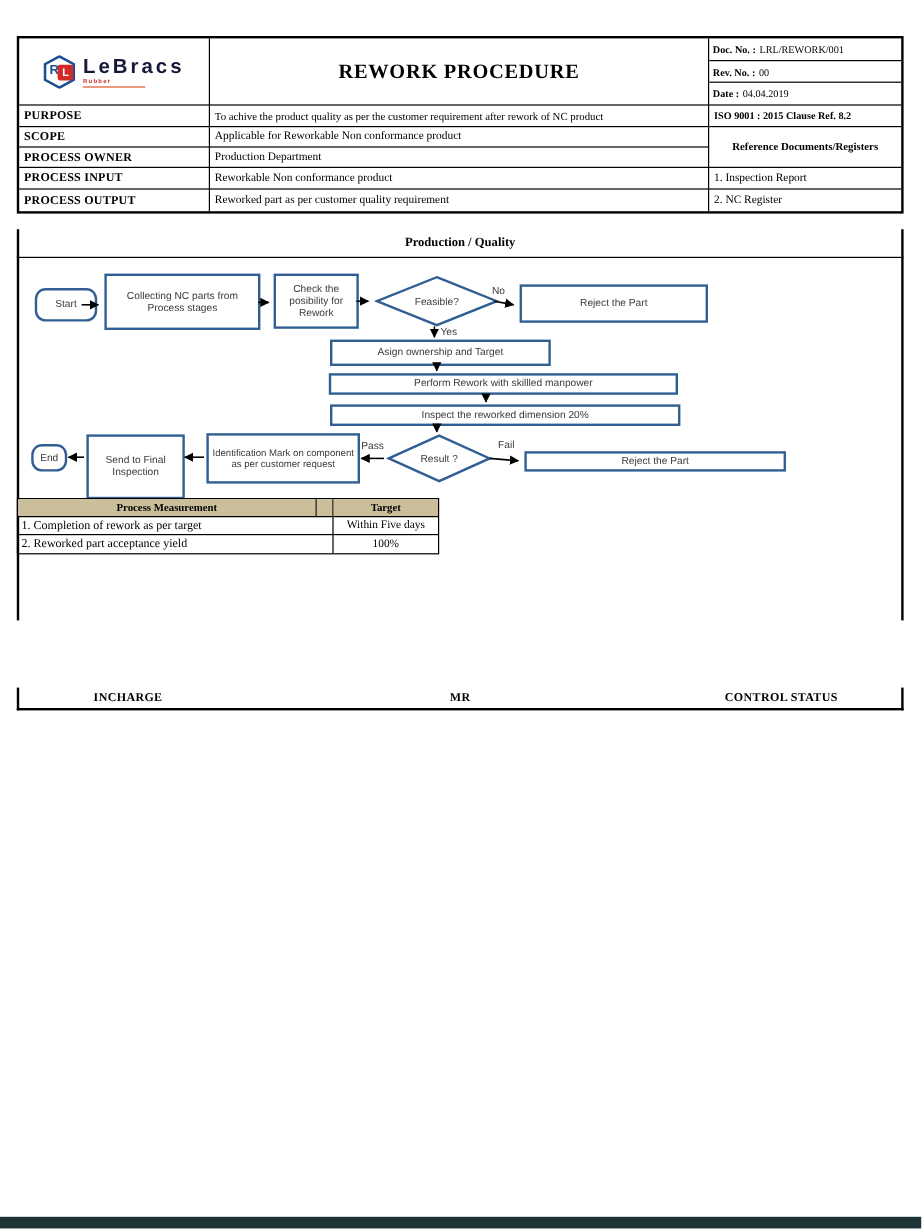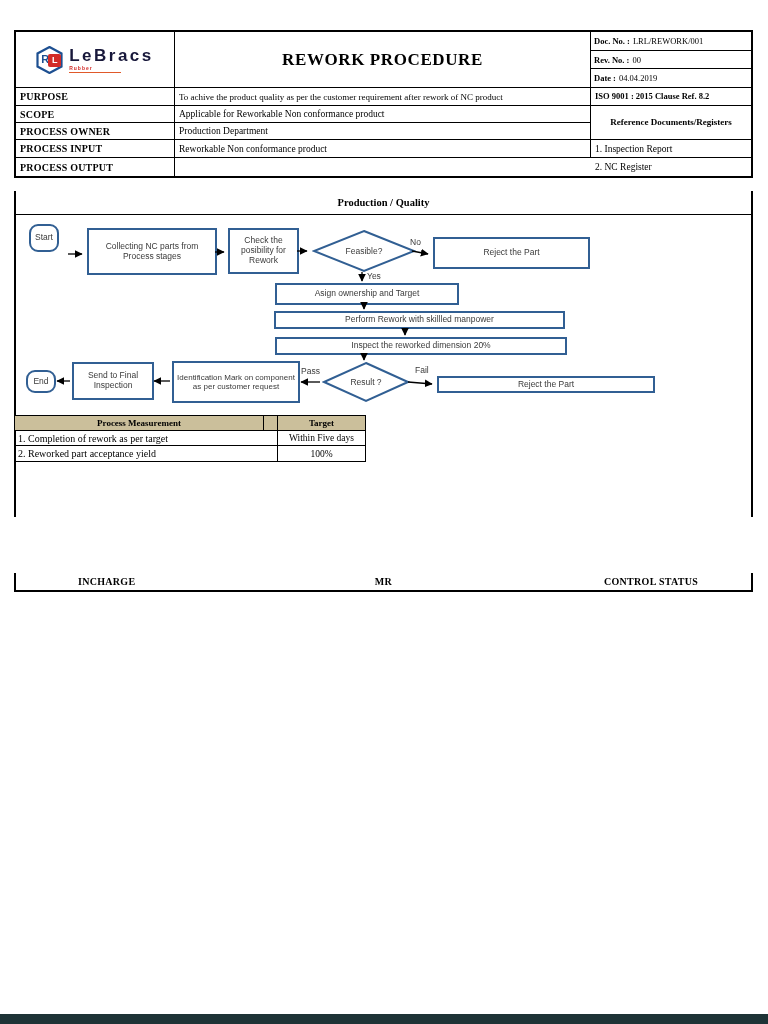--- a/index.html
+++ b/index.html
@@ -135,28 +135,29 @@
     <div class="cell refdocs nbr" style="grid-area:3/3/5/4">Reference Documents/Registers</div>
 
     <div class="cell lab" style="grid-area:4/1">PROCESS OWNER</div>
     <div class="cell" style="grid-area:4/2">Production Department</div>
 
     <div class="cell lab" style="grid-area:5/1">PROCESS INPUT</div>
     <div class="cell" style="grid-area:5/2">Reworkable Non conformance product</div>
     <div class="cell nbr" style="grid-area:5/3">1. Inspection Report</div>
 
     <div class="cell lab nbb" style="grid-area:6/1">PROCESS OUTPUT</div>
+    <div class="cell nbb" style="grid-area:6/2">Reworked part as per customer quality requirement</div>
     <div class="cell nbr nbb" style="grid-area:6/3">2. NC Register</div>
   </div>
 
   <div class="bar-row" id="prodqual-bar">Production / Quality</div>
 
   <div class="flow-area">
 
-    <div class="fbox round" style="left:13px;top:9px;width:30px;height:28px;">Start</div>
+    <div class="fbox round" style="left:13px;top:25px;width:52px;height:28px;">Start</div>
     <div class="fbox" style="left:212px;top:13px;width:71px;height:46px;">Check the posibility for Rework</div>
     <div class="fbox" style="left:71px;top:13px;width:130px;height:47px;">Collecting NC parts from Process stages</div>
 
     <div class="diamond" style="left:296px;top:14px;width:104px;height:44px;">
       <svg width="104" height="44" viewBox="0 0 104 44">
         <polygon points="52,2 102,22 52,42 2,22" fill="#ffffff" stroke="#315f93" stroke-width="2"></polygon>
       </svg>
       <span class="dtext">Feasible?</span>
     </div>
 
@@ -166,21 +167,21 @@
     <div class="fbox" style="left:259px;top:122px;width:292px;height:18px;">Inspect  the reworked dimension 20%</div>
 
     <div class="diamond" style="left:306px;top:146px;width:88px;height:42px;">
       <svg width="88" height="42" viewBox="0 0 88 42">
         <polygon points="44,2 86,21 44,40 2,21" fill="#ffffff" stroke="#315f93" stroke-width="2"></polygon>
       </svg>
       <span class="dtext">Result ?</span>
     </div>
 
     <div class="fbox" style="left:156px;top:146px;width:128px;height:42px;font-size:8px;">Identification Mark on component as per customer request</div>
-    <div class="fbox" style="left:56px;top:147px;width:82px;height:38px;">Send to Final Inspection</div>
+    <div class="fbox" style="left:56px;top:147px;width:82px;height:54px;">Send to Final Inspection</div>
     <div class="fbox round" style="left:10px;top:155px;width:30px;height:23px;">End</div>
     <div class="fbox" style="left:421px;top:161px;width:218px;height:17px;padding:0;">Reject the Part</div>
 
     <div class="flabel" style="left:394px;top:22px;">No</div>
     <div class="flabel" style="left:351px;top:56px;">Yes</div>
     <div class="flabel" style="left:285px;top:151px;">Pass</div>
     <div class="flabel" style="left:399px;top:150px;">Fail</div>
   </div>
 
   <svg id="arrow-layer" width="768" height="1024" viewBox="0 0 768 1024">

